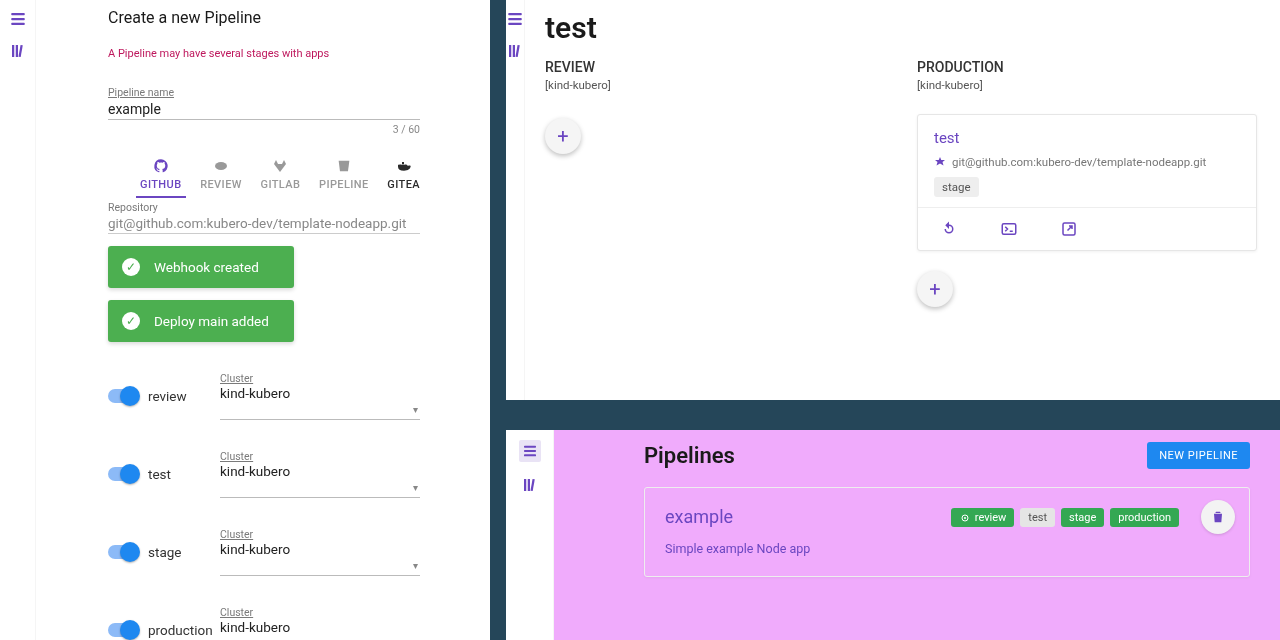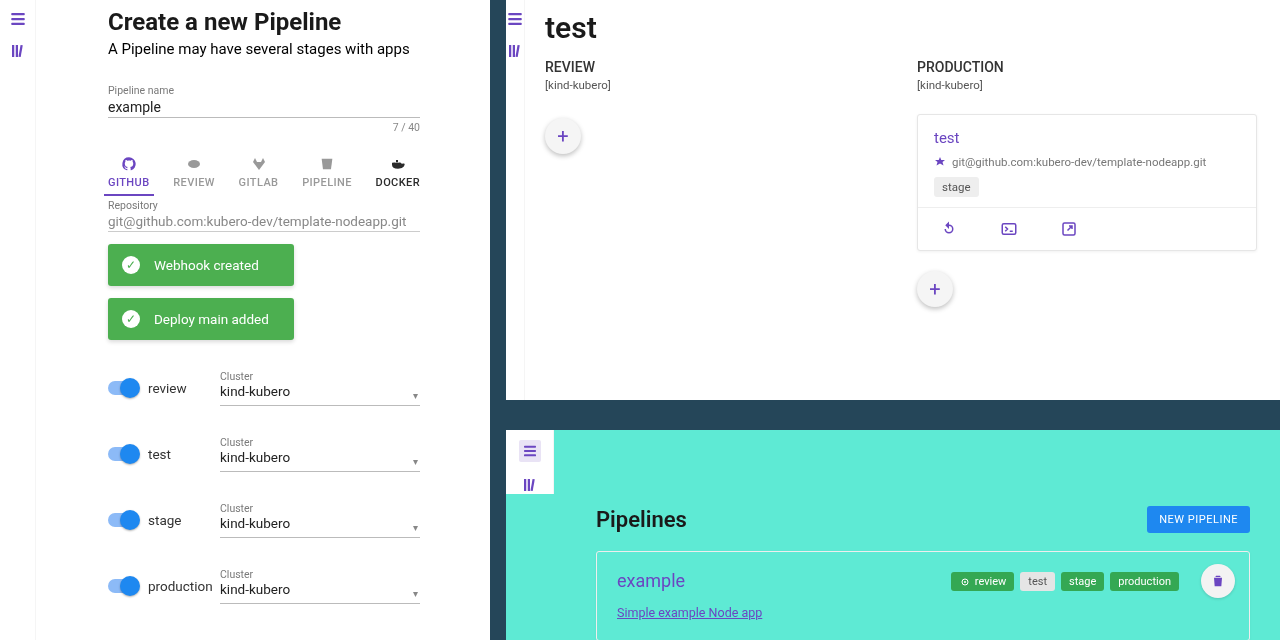--- a/index.html
+++ b/index.html
@@ -8,58 +8,57 @@
   
   .panel-left {
     position: absolute; left: 0; top: 0; width: 490px; height: 640px; background: #fff;
     display: flex;
   }
   .panel-topright {
     position: absolute; left: 506px; top: 0; width: 774px; height: 400px; background: #fff;
     display: flex;
   }
   .panel-botright {
-    position: absolute; left: 506px; top: 430px; width: 774px; height: 210px; background: #5eead4;
+    position: absolute; left: 506px; top: 430px; width: 774px; height: 210px; background: #f0abfc;
     display: flex;
-    flex-direction: column;
   }
 
   
   .sidebar { width: 36px; background: #fff; display: flex; flex-direction: column; align-items: center; padding-top: 10px; gap: 14px; border-right: 1px solid rgba(0,0,0,0.04); }
   .sidebar .ic { width: 18px; height: 18px; display: flex; align-items: center; justify-content: center; color: #6b46c1; }
   .sidebar .ic.active { background: #e9e3f5; border-radius: 2px; padding: 3px; width: 22px; height: 22px; }
 
   
   .form-area { flex: 1; padding: 8px 70px 0 72px; overflow: hidden; }
-  .form-area h1 { font-size: 24px; font-weight: 700; color: #1a1a1a; }
-  .form-area .sub { font-size: 15px; color: #000000; margin-top: 4px; }
+  .form-area h1 { font-size: 16px; font-weight: 400; color: #1a1a1a; }
+  .form-area .sub { font-size: 11px; color: #be185d; margin-top: 20px; }
   .fld { margin-top: 26px; }
-  .fld .lbl, .cluster .lbl { font-size: 10.5px; color: #7a7a7a; }
+  .fld .lbl, .cluster .lbl { font-size: 10.5px; color: #7a7a7a; text-decoration: underline; }
   .fld .inp { font-size: 14px; color: #222; border: none; border-bottom: 1px solid #bbb; width: 100%; padding: 2px 0 2px 0; background: transparent; }
   .fld .cnt, .repo-cnt { font-size: 10.5px; color: #888; text-align: right; margin-top: 3px; }
 
-  .tabs { display: flex; justify-content: space-between; margin-top: 22px; border-bottom: 0; }
+  .tabs { display: flex; justify-content: space-between; margin-top: 22px; border-bottom: 0; margin-left: 32px; }
   .tabs .tab { display:flex; flex-direction:column; align-items:center; font-size: 11px; letter-spacing: .4px; color: #999; font-weight: 500; gap:4px; padding-bottom:6px; position:relative; cursor:pointer; }
   .tabs .tab.active { color: #6b46c1; }
   .tabs .tab.dark { color: #2b2b2b; }
   .tabs .tab.active::after { content:""; position:absolute; bottom:-1px; left:-4px; right:-4px; height:2px; background:#6b46c1; }
   .tabs .tab .ti { width:16px; height:16px; }
 
   .repo-field { margin-top: 4px; }
   .repo-field .lbl { font-size: 10.5px; color: #7a7a7a; }
   .repo-field .val { font-size: 13.5px; color: #888; border-bottom: 1px solid #ccc; padding: 1px 0 2px; }
 
   .alert { margin-top: 12px; background: #4caf50; color: #fff; border-radius: 3px; padding: 12px 14px; display:flex; align-items:center; gap:14px; font-size: 13.5px; box-shadow: 0 2px 4px rgba(0,0,0,0.15); width: 186px; }
   .alert .chk { width:18px; height:18px; border-radius:50%; background:#fff; color:#4caf50; display:flex; align-items:center; justify-content:center; font-size:12px; }
 
   .stage-row { display:flex; align-items:center; gap: 10px; margin-top: 30px; }
   .tgl { width: 30px; height: 14px; background: #8cbaf7; border-radius: 8px; position: relative; cursor:pointer; }
   .tgl::after { content:""; position:absolute; right:-2px; top:-3px; width:20px; height:20px; border-radius:50%; background:#1e88f0; box-shadow:0 1px 2px rgba(0,0,0,0.3); }
   .stage-row .slabel { font-size: 13.5px; color: #333; width: 62px; }
-  .cluster { flex:1; border-bottom:1px solid #bbb; padding:0 0 6px; position:relative; }
+  .cluster { flex:1; border-bottom:1px solid #bbb; padding:0 0 18px; position:relative; }
   .cluster .cval { font-size: 13.5px; color: #222; }
   .cluster .caret { position:absolute; right:2px; bottom:4px; color:#888; font-size:10px; }
 
   
   .detail-area { flex:1; padding: 10px 30px 0 20px; position:relative; }
   .detail-area h1 { font-size: 30px; font-weight: 600; color: #1a1a1a; }
   .cols { display:flex; gap: 32px; margin-top: 14px; }
   .col { flex: 0 0 340px; }
   .col-title { font-size: 14px; color:#333; font-weight:500; }
   .col-sub { font-size: 11.5px; color:#555; margin-top:3px; }
@@ -74,21 +73,21 @@
   .appcard .afoot .aic { width:18px; height:18px; color:#6b46c1; cursor:pointer; }
   .fab2 { margin-top:20px; }
 
   
   .list-area { flex:1; padding: 12px 30px 0 90px; position:relative; }
   .list-head { display:flex; justify-content:space-between; align-items:center; }
   .list-head h1 { font-size:22px; font-weight:600; color:#1a1a1a; }
   .btn-new { background:#1e88f0; color:#fff; font-size:11px; letter-spacing:.5px; padding:7px 12px; border-radius:3px; cursor:pointer;text-align:right; }
   .pcard { margin-top:18px; border:1px solid #eee; border-radius:3px; padding:18px 20px 20px; box-shadow:0 1px 3px rgba(0,0,0,0.05); position:relative; }
   .pcard .pname { color:#6b46c1; font-size:18px; }
-  .pcard .pdesc { color:#6b46c1; font-size:12.5px; margin-top:14px;text-decoration:underline; }
+  .pcard .pdesc { color:#6b46c1; font-size:12.5px; margin-top:14px; }
   .pcard .chips { position:absolute; right:70px; top:20px; display:flex; gap:6px; }
   .chip { font-size:11px; border-radius:3px; padding:3px 8px; color:#fff; display:flex; align-items:center; gap:4px; }
   .chip.green { background:#34a853; }
   .chip.grey { background:#e5e5e5; color:#555; }
   .trash { position:absolute; right:14px; top:12px; width:34px; height:34px; border-radius:50%; background:#f3f3f3; box-shadow:0 1px 3px rgba(0,0,0,0.15); display:flex; align-items:center; justify-content:center; color:#6b46c1; cursor:pointer; }
 
   svg { display:block; }
 </style>
 </head>
 <body>
@@ -111,21 +110,21 @@
     </span>
   </div>
 
   <div class="form-area">
     <h1>Create a new Pipeline</h1>
     <div class="sub">A Pipeline may have several stages with apps</div>
 
     <div class="fld">
       <div class="lbl">Pipeline name</div>
       <input class="inp" value="example" style="">
-      <div class="cnt">7 / 40</div>
+      <div class="cnt">3 / 60</div>
     </div>
 
     <div class="tabs">
       <div class="tab active">
         <svg class="ti" viewBox="0 0 24 24" fill="currentColor">
             <path d="M12 2a10 10 0 00-3.16 19.49c.5.09.68-.22.68-.48v-1.7c-2.78.6-3.37-1.34-3.37-1.34-.46-1.17-1.12-1.48-1.12-1.48-.92-.63.07-.62.07-.62 1.02.07 1.55 1.05 1.55 1.05.9 1.54 2.36 1.1 2.94.84.09-.65.35-1.1.64-1.35-2.22-.25-4.55-1.11-4.55-4.95 0-1.09.39-1.98 1.03-2.68-.1-.25-.45-1.27.1-2.65 0 0 .84-.27 2.75 1.02A9.56 9.56 0 0112 6.84c.85 0 1.7.11 2.5.34 1.9-1.29 2.74-1.02 2.74-1.02.55 1.38.2 2.4.1 2.65.64.7 1.03 1.59 1.03 2.68 0 3.85-2.34 4.7-4.57 4.95.36.31.68.92.68 1.85v2.74c0 .27.18.58.69.48A10 10 0 0012 2z"></path>
           </svg>
         <span>GITHUB</span>
       </div>
       <div class="tab">
@@ -147,21 +146,21 @@
         <span>PIPELINE</span>
       </div>
       <div class="tab dark">
         <svg class="ti" viewBox="0 0 24 24" fill="currentColor">
             <rect x="5" y="10" width="3" height="3"></rect>
             <rect x="9" y="10" width="3" height="3"></rect>
             <rect x="13" y="10" width="3" height="3"></rect>
             <rect x="9" y="6" width="3" height="3"></rect>
             <path d="M3 13c0 4 3 6 9 6s10-3 10-7c-1-1-3-1-4 0-1-2-3-2-3-2H3z"></path>
           </svg>
-        <span>DOCKER</span>
+        <span>GITEA</span>
       </div>
     </div>
 
     <div class="repo-field">
       <div class="lbl">Repository</div>
       <div class="val">git@github.com:kubero-dev/template-nodeapp.git</div>
     </div>
 
     <div class="alert">
       <span class="chk">✓</span>

